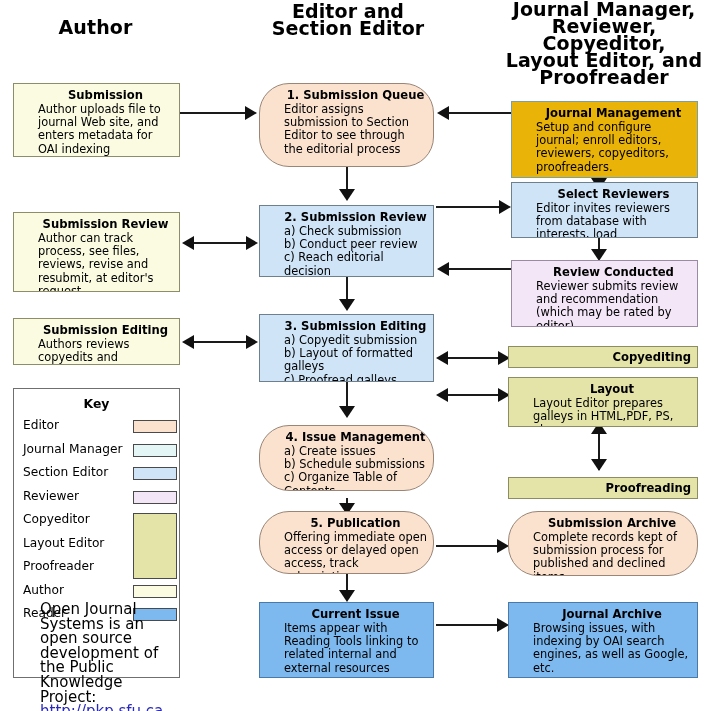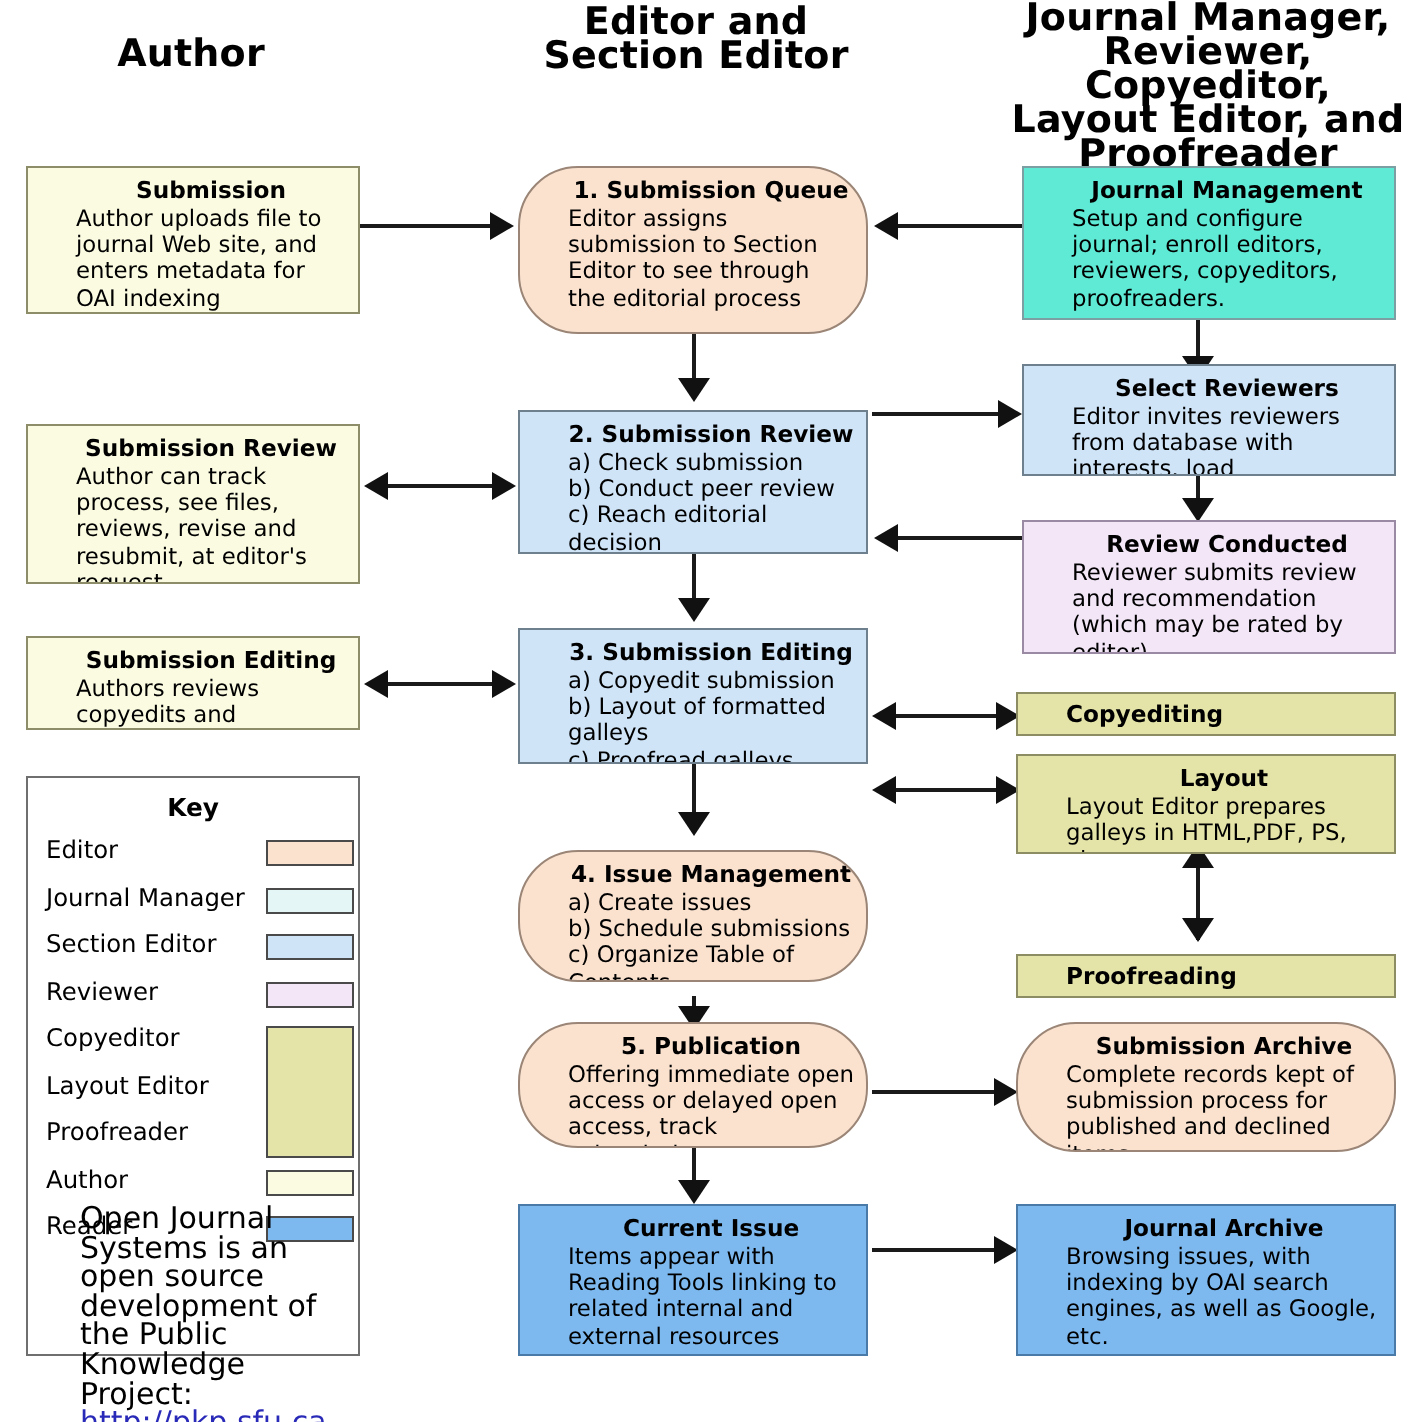--- a/index.html
+++ b/index.html
@@ -19,25 +19,25 @@
   
   .box{
     position:absolute;box-sizing:border-box;
     border:1px solid #808080;
     font-size:11.4px;line-height:13.4px;
     padding:4px 6px 4px 24px;
     overflow:hidden;
   }
   .box .bt{display:block;text-align:center;font-weight:bold;font-size:11.6px;line-height:14px;margin-bottom:.5px;}
   .box .bb{display:block;text-align:left;}
-  .box.center-title{display:flex;align-items:center;justify-content:flex-start;}
+  .box.center-title{display:flex;align-items:center;justify-content:flex-end;}
   .box.center-title .bt{margin:0;}
 
   
-  .c-jm    {background:#5eead4;border-color:#7c9fa4;}
+  .c-jm    {background:#eab308;border-color:#7c9fa4;margin-top:18px;}
   .c-ed    {background:#fae2cf;border-color:#9a8576;border-radius:30px;}
   .c-sec   {background:#cfe4f7;border-color:#6e7f8e;}
   .c-rev   {background:#f2e6f7;border-color:#9b8aa4;}
   .c-cop   {background:#e4e4a8;border-color:#8d8d64;}
   .c-auth  {background:#fbfbe2;border-color:#8d8d6a;}
   .c-read  {background:#7db9ef;border-color:#4a7aa8;}
 
   
   #key{
     position:absolute;box-sizing:border-box;

